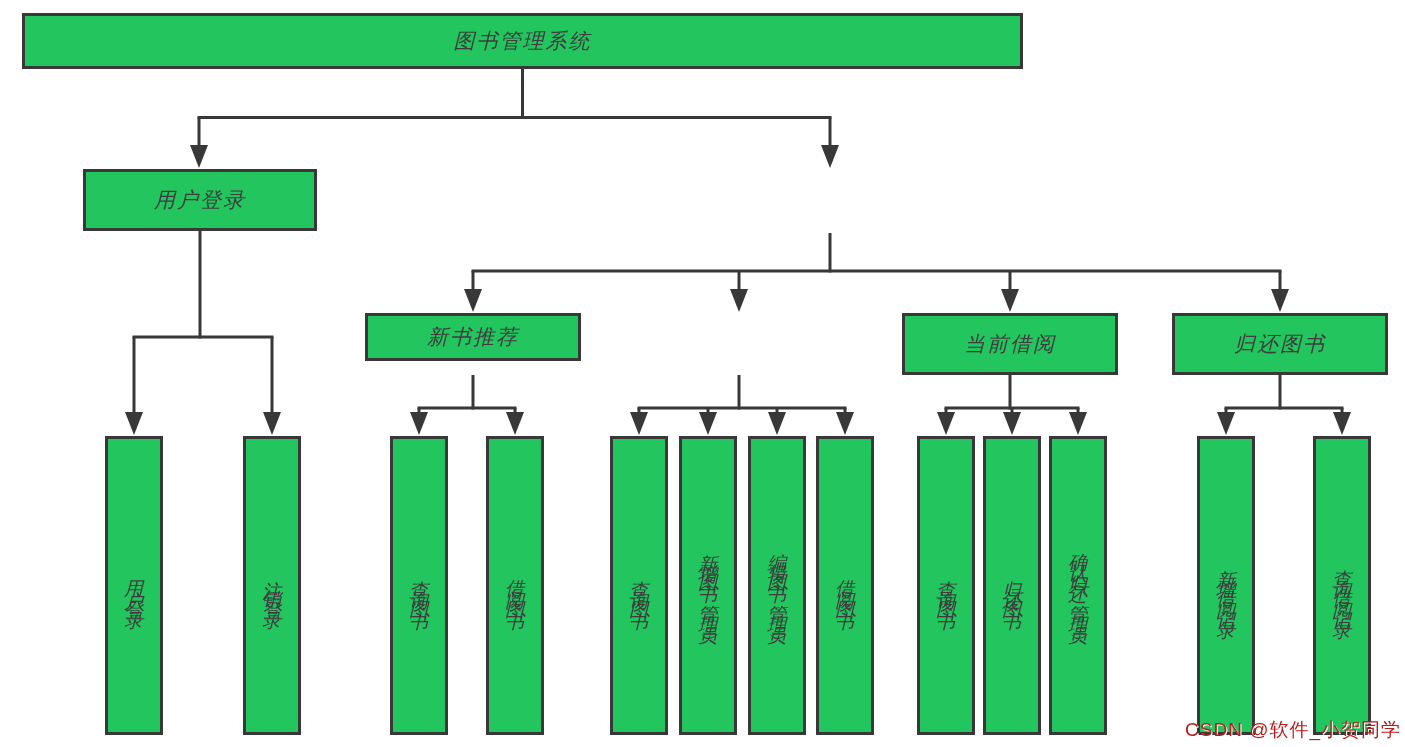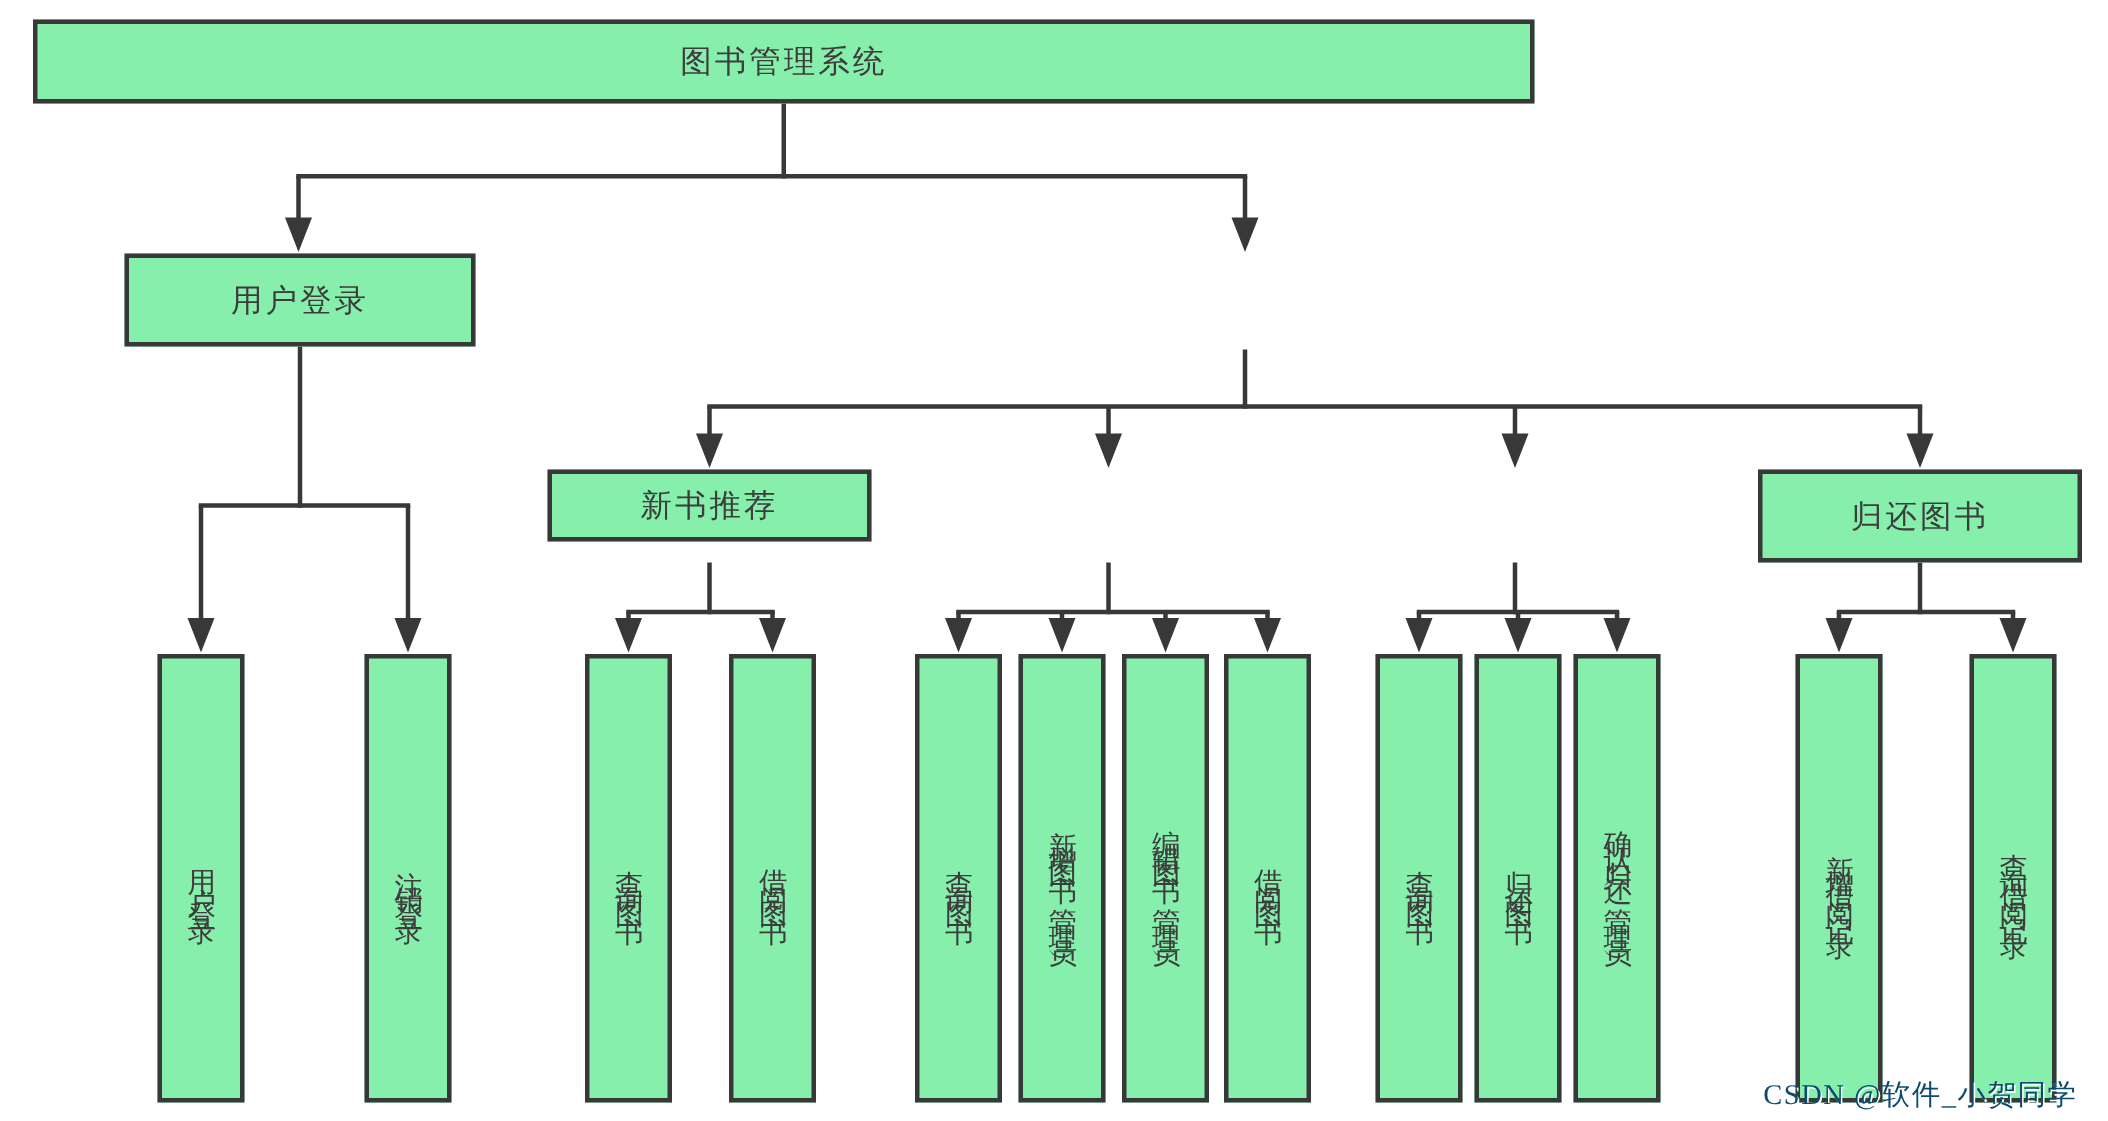--- a/index.html
+++ b/index.html
@@ -20,51 +20,51 @@
     left: 0;
     top: 0;
     width: 1405px;
     height: 747px;
     z-index: 0;
   }
   .box {
     position: absolute;
     box-sizing: border-box;
     border: 3px solid #383838;
-    background: #86efac;
+    background: #22c55e;
     display: flex;
     align-items: center;
     justify-content: center;
     z-index: 1;
+    font-style: italic;
   }
   .box .lbl {
     color: #3d3d3d;
     font-size: 21px;
     letter-spacing: 2px;
     white-space: nowrap;
   }
   .leaf .lbl {
     writing-mode: vertical-lr;
     text-orientation: mixed;
     font-size: 19px;
     letter-spacing: 0.55em;
     line-height: 1;
     white-space: normal;
   }
   .watermark {
     position: absolute;
-    right: 20px;
+    right: 4px;
     bottom: 4px;
     z-index: 3;
     font-size: 19px;
-    color: #0c4a6e;
+    color: #b91c1c;
     letter-spacing: 1px;
     text-shadow: 1px 1px 0 #ffffff;
     white-space: nowrap;
-    font-family: Liberation Serif, serif;
   }
 </style>
 </head>
 <body>
 
 <div class="stage">
 
   <svg class="wires" viewBox="0 0 1405 747" xmlns="http://www.w3.org/2000/svg">
     <g stroke="#383838" stroke-width="3" fill="none">
 
@@ -138,20 +138,23 @@
     <span class="lbl">图书管理系统</span>
   </div>
 
   <div class="box" style="left:83px;top:169px;width:234px;height:62px">
     <span class="lbl">用户登录</span>
   </div>
 
   <div class="box" style="left:365px;top:313px;width:216px;height:48px">
     <span class="lbl">新书推荐</span>
   </div>
+  <div class="box" style="left:902px;top:313px;width:216px;height:62px">
+    <span class="lbl">当前借阅</span>
+  </div>
   <div class="box" style="left:1172px;top:313px;width:216px;height:62px">
     <span class="lbl">归还图书</span>
   </div>
 
   <div class="box leaf" style="left:105px;top:436px;width:58px;height:299px">
     <span class="lbl">用户登录</span>
   </div>
   <div class="box leaf" style="left:243px;top:436px;width:58px;height:299px">
     <span class="lbl">注销登录</span>
   </div>

